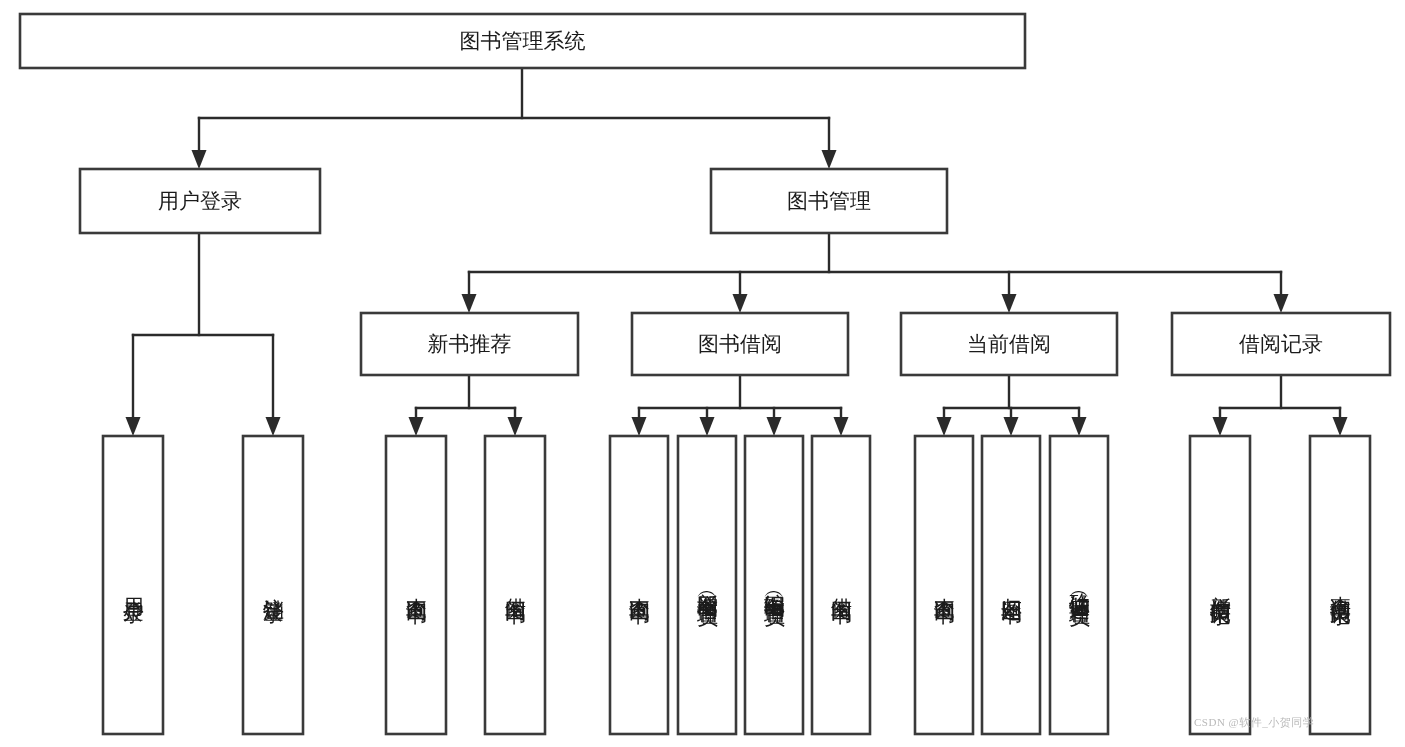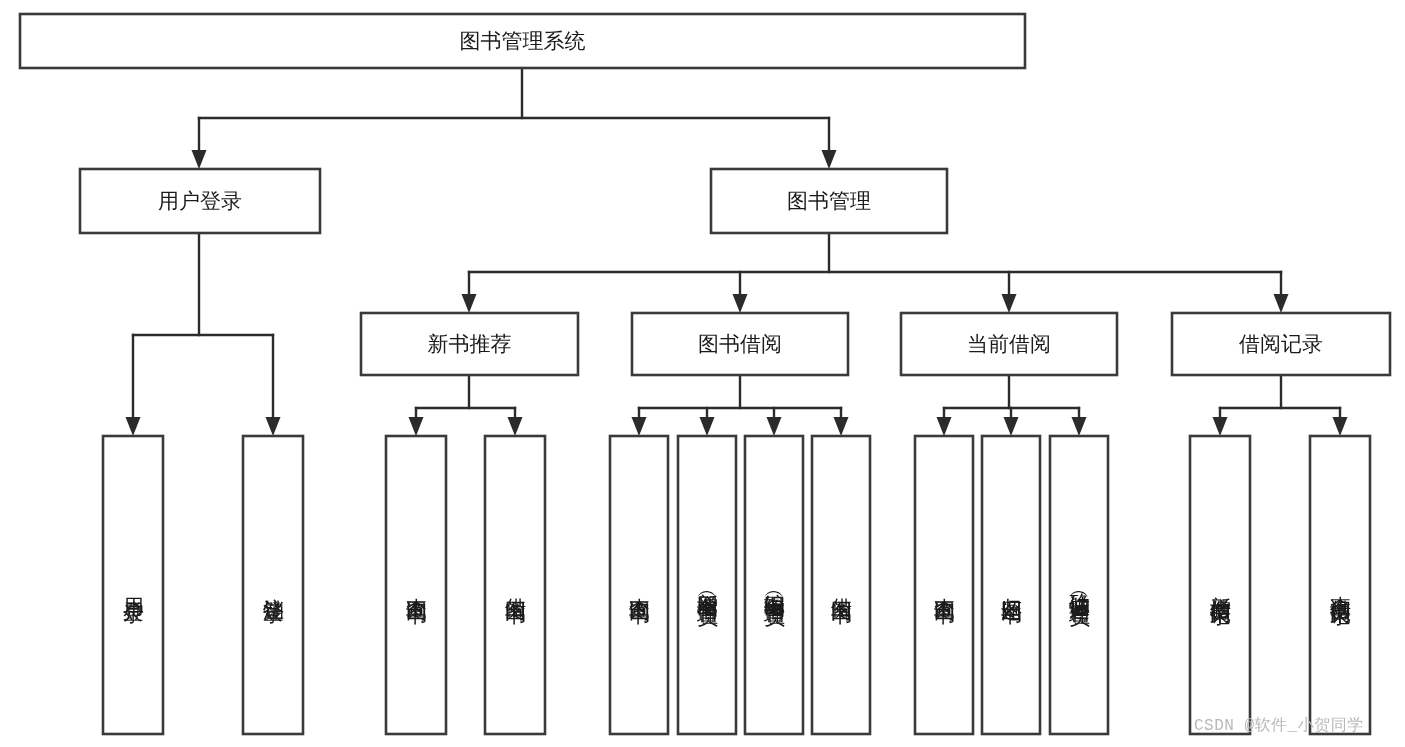--- a/index.html
+++ b/index.html
@@ -62,22 +62,22 @@
     color: #1b1b1b;
     display: flex;
     align-items: center;
     justify-content: center;
     text-align: center;
     pointer-events: none;
     user-select: none;
   }
   .watermark {
     position: absolute;
-    font-family: Liberation Mono, monospace;
-    font-size: 16px;
+    font-family: Liberation Serif, serif;
+    font-size: 11px;
     color: #b9b9b9;
     letter-spacing: 0.5px;
     white-space: nowrap;
   }
 </style>
 </head>
 <body>
 
 <div id="diagram-root">
   <svg id="flowchart" viewBox="0 0 1405 747" xmlns="http://www.w3.org/2000/svg">

